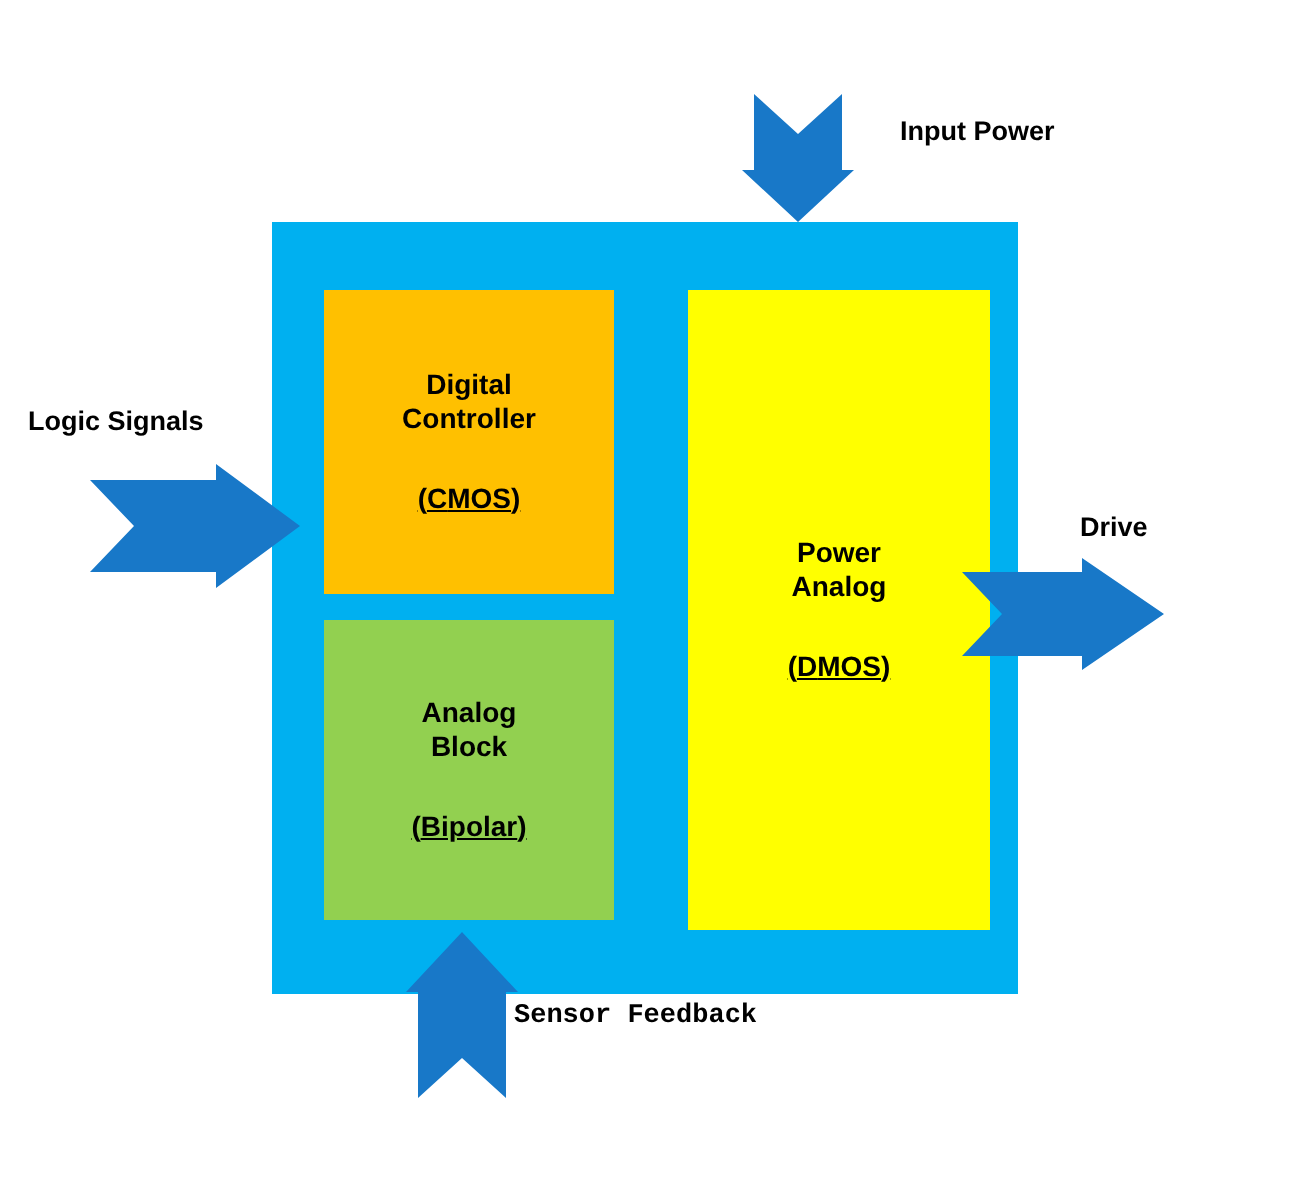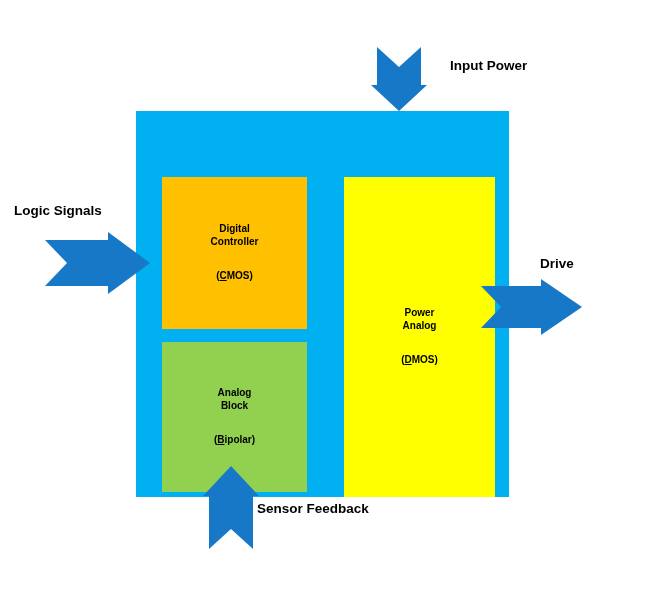--- a/index.html
+++ b/index.html
@@ -28,24 +28,23 @@
   }
   .block {
     position: absolute;
     box-sizing: border-box;
     display: flex;
     flex-direction: column;
     align-items: center;
     justify-content: center;
     color: #000000;
     font-weight: bold;
-    font-size: 10px;
+    font-size: 14px;
     line-height: 1.25;
     text-align: center;
-    margin-top: 32px;
   }
   .block-digital {
     left: 162px;
     top: 145px;
     width: 145px;
     height: 152px;
     background: #ffc000;
   }
   .block-analog {
     left: 162px;
@@ -62,20 +61,21 @@
     background: #ffff00;
   }
   .block-title-line {
     display: block;
     white-space: nowrap;
   }
   .block-tech {
     display: block;
     margin-top: 22px;
     white-space: nowrap;
+    text-decoration: underline;
   }
   .tech-underline {
     text-decoration: underline;
   }
   .arrow {
     position: absolute;
   }
   .arrow svg {
     display: block;
   }
@@ -119,20 +119,21 @@
     top: 58px;
     margin-left: 23px;
   }
   .label-drive {
     left: 540px;
     top: 256px;
   }
   .label-sensor-feedback {
     left: 257px;
     top: 501px;
+    font-family: Liberation Mono, monospace;
   }
 </style>
 </head>
 <body>
 
 <div id="diagram">
 
   <div class="chip-container"></div>
 
   <div class="block block-digital">

